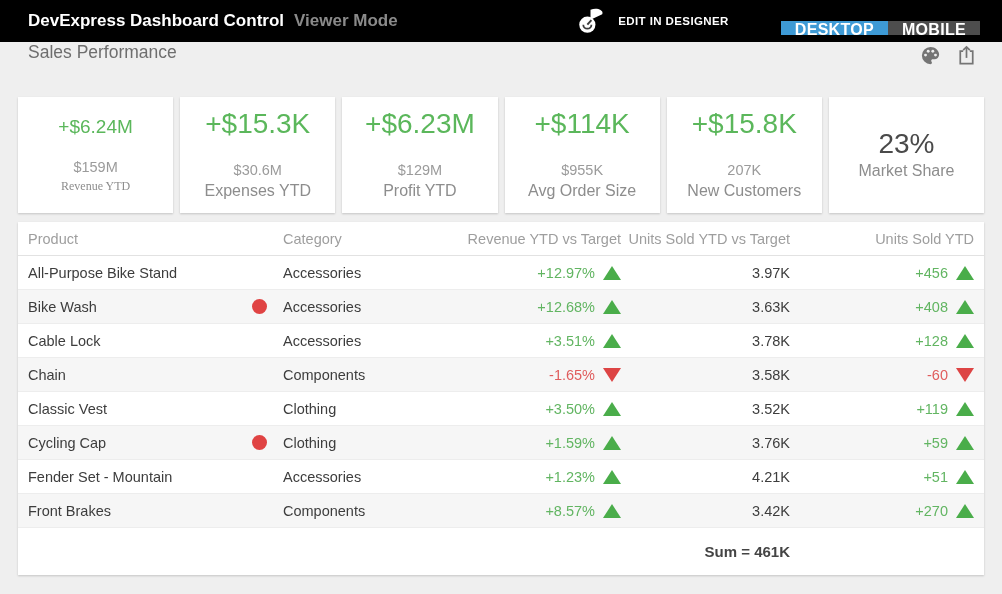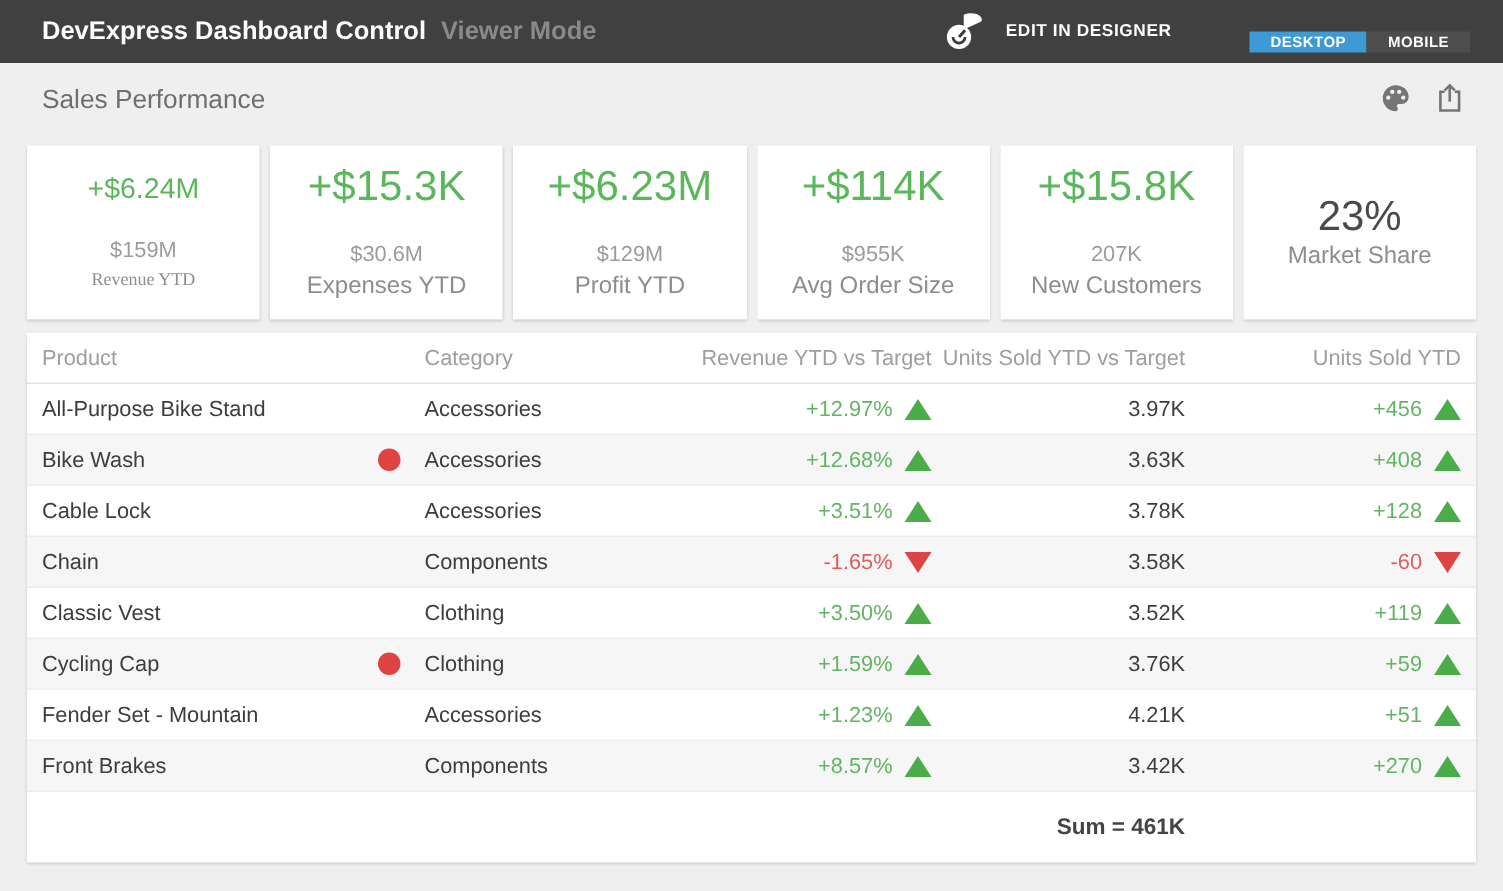--- a/index.html
+++ b/index.html
@@ -5,43 +5,43 @@
   * { margin:0; padding:0; box-sizing:border-box; }
   html,body { width:1002px; height:594px; }
   body {
     font-family:"Liberation Sans", sans-serif;
     background:#efefef;
     color:#3d3d3d;
     overflow:hidden;
   }
   
   .topbar {
-    height:42px; background:#404040;
+    height:42px; background:#000000;
     display:flex; align-items:center; justify-content:space-between;
     padding:0 22px 0 28px;
   }
   .topbar-title { display:flex; gap:10px; align-items:baseline; }
   .app-title { color:#ffffff; font-size:17px; font-weight:bold; }
   .app-mode  { color:#8a8a8a; font-size:17px; font-weight:bold; }
   .topbar-right { display:flex; align-items:center; gap:14px; }
   .dx-logo { display:flex; align-items:center; }
   .edit-link {
     color:#ffffff; font-size:11.5px; font-weight:bold; letter-spacing:.4px;
     text-decoration:none; cursor:pointer; margin-right:38px;
   }
   .segmented { display:flex; height:28px; }
   .seg {
     border:none; color:#fff; font-family:"Liberation Sans",sans-serif;
-    font-size:10px; font-weight:bold; letter-spacing:.3px;
+    font-size:16px; font-weight:bold; letter-spacing:.3px;
     padding:0 14px; cursor:pointer; background:#4d4d4d;margin-top:14px;
   }
   .seg.seg-active { background:#3e9ad5; }
   
   .dash-toolbar {
-    height:55px; display:flex; align-items:center; justify-content:space-between;
+    height:55px; display:flex; align-items:flex-start; justify-content:space-between;
     padding:0 22px 6px 28px;
   }
   .dash-title { color:#6e6e6e; font-size:17.5px; }
   .toolbar-icons { display:flex; gap:9px; }
   .icon-btn { background:none; border:none; cursor:pointer; padding:2px; display:flex; }
   
   .cards { display:flex; gap:7px; margin:0 18px; height:116px; }
   .card {
     flex:1; background:#fff; box-shadow:0 1px 2px rgba(0,0,0,.18);
     display:flex; flex-direction:column; align-items:center; justify-content:center;

